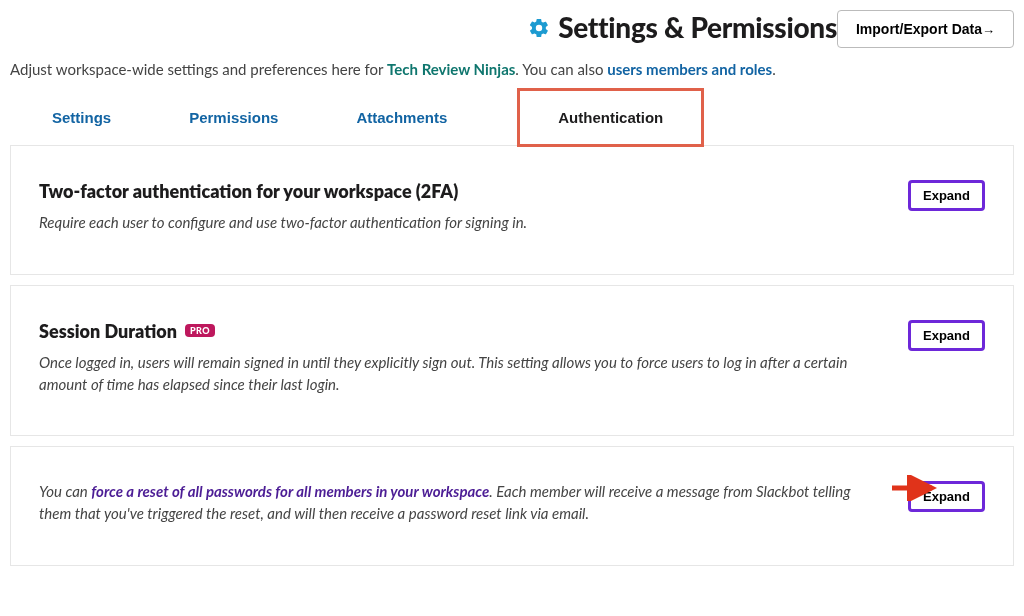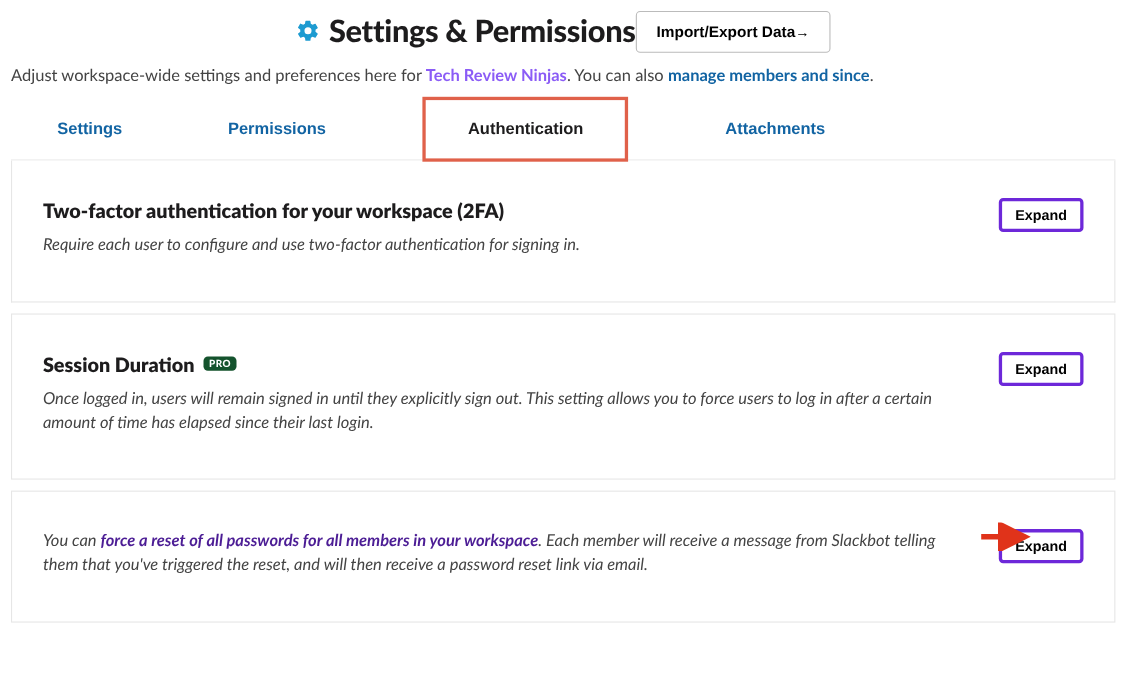--- a/index.html
+++ b/index.html
@@ -8,21 +8,21 @@
     background: #fff;
     color: #1d1c1d;
     width: 1024px;
     height: 616px;
     overflow: hidden;
     font-size: 15px;
   }
   .container { padding: 10px 10px 0 10px; }
   .header-row {
     display: flex;
-    justify-content: center;
+    justify-content: flex-end;
     align-items: flex-start;
     padding: 0 0 2px 0;
   }
   .title-wrap {
     display: flex;
     align-items: center;
     gap: 8px;
   }
   .gear-icon {
     width: 22px; height: 22px;
@@ -46,30 +46,30 @@
     align-items: center;
   }
   .import-btn .arrow {
     font-size: 13px; font-weight: 900;
   }
   .subhead {
     font-size: 15px;
     color: #444;
     margin-top: 10px;
   }
-  .subhead strong { font-weight: 700; color: #8b5cf6; }
+  .subhead strong { font-weight: 700; color: #0f766e; }
   .subhead a.link {
     color: #1264a3;
     text-decoration: none;
     font-weight: 700;
     cursor: pointer;
   }
   .tabs {
     display: flex;
-    gap: 80px;
+    gap: 62px;
     margin-top: 20px;
     padding-left: 34px;
     border-bottom: 1px solid #e6e6e6;
   }
   .tab {
     padding: 10px 8px 18px 8px;
     font-size: 15px;
     font-weight: 700;
     color: #1264a3;
     cursor: pointer;
@@ -103,21 +103,21 @@
   .section-title {
     font-size: 18px;
     font-weight: 800;
     color: #1d1c1d;
     margin-bottom: 10px;
     display: flex;
     align-items: center;
     gap: 8px;
   }
   .pro-badge {
-    background: #14532d;
+    background: #be185d;
     color: #fff;
     font-size: 9px;
     font-weight: 900;
     letter-spacing: 0.5px;
     padding: 2px 5px;
     border-radius: 4px;
     text-transform: uppercase;
     display: inline-block;
     line-height: 1;
   }
@@ -160,28 +160,28 @@
       </span>
       <h1 class="page-title">Settings &amp; Permissions</h1>
     </div>
     <button class="import-btn">
       <span>Import/Export Data</span>
       <span class="arrow">→</span>
     </button>
   </div>
 
   <p class="subhead">
-    <span>Adjust workspace-wide settings and preferences here for </span><strong>Tech Review Ninjas</strong><span>. You can also </span><a class="link">manage members and since</a><span>.</span>
+    <span>Adjust workspace-wide settings and preferences here for </span><strong>Tech Review Ninjas</strong><span>. You can also </span><a class="link">users members and roles</a><span>.</span>
   </p>
 
   <div class="tabs">
     <button class="tab">Settings</button>
     <button class="tab">Permissions</button>
+    <button class="tab">Attachments</button>
     <button class="tab tab-active-box">Authentication</button>
-    <button class="tab">Attachments</button>
   </div>
 
   <div class="sections">
 
     <div class="section">
       <div class="section-content">
         <h2 class="section-title">Two-factor authentication for your workspace (2FA)</h2>
         <p class="section-desc">Require each user to configure and use two-factor authentication for signing in.</p>
       </div>
       <button class="expand-btn">Expand</button>

